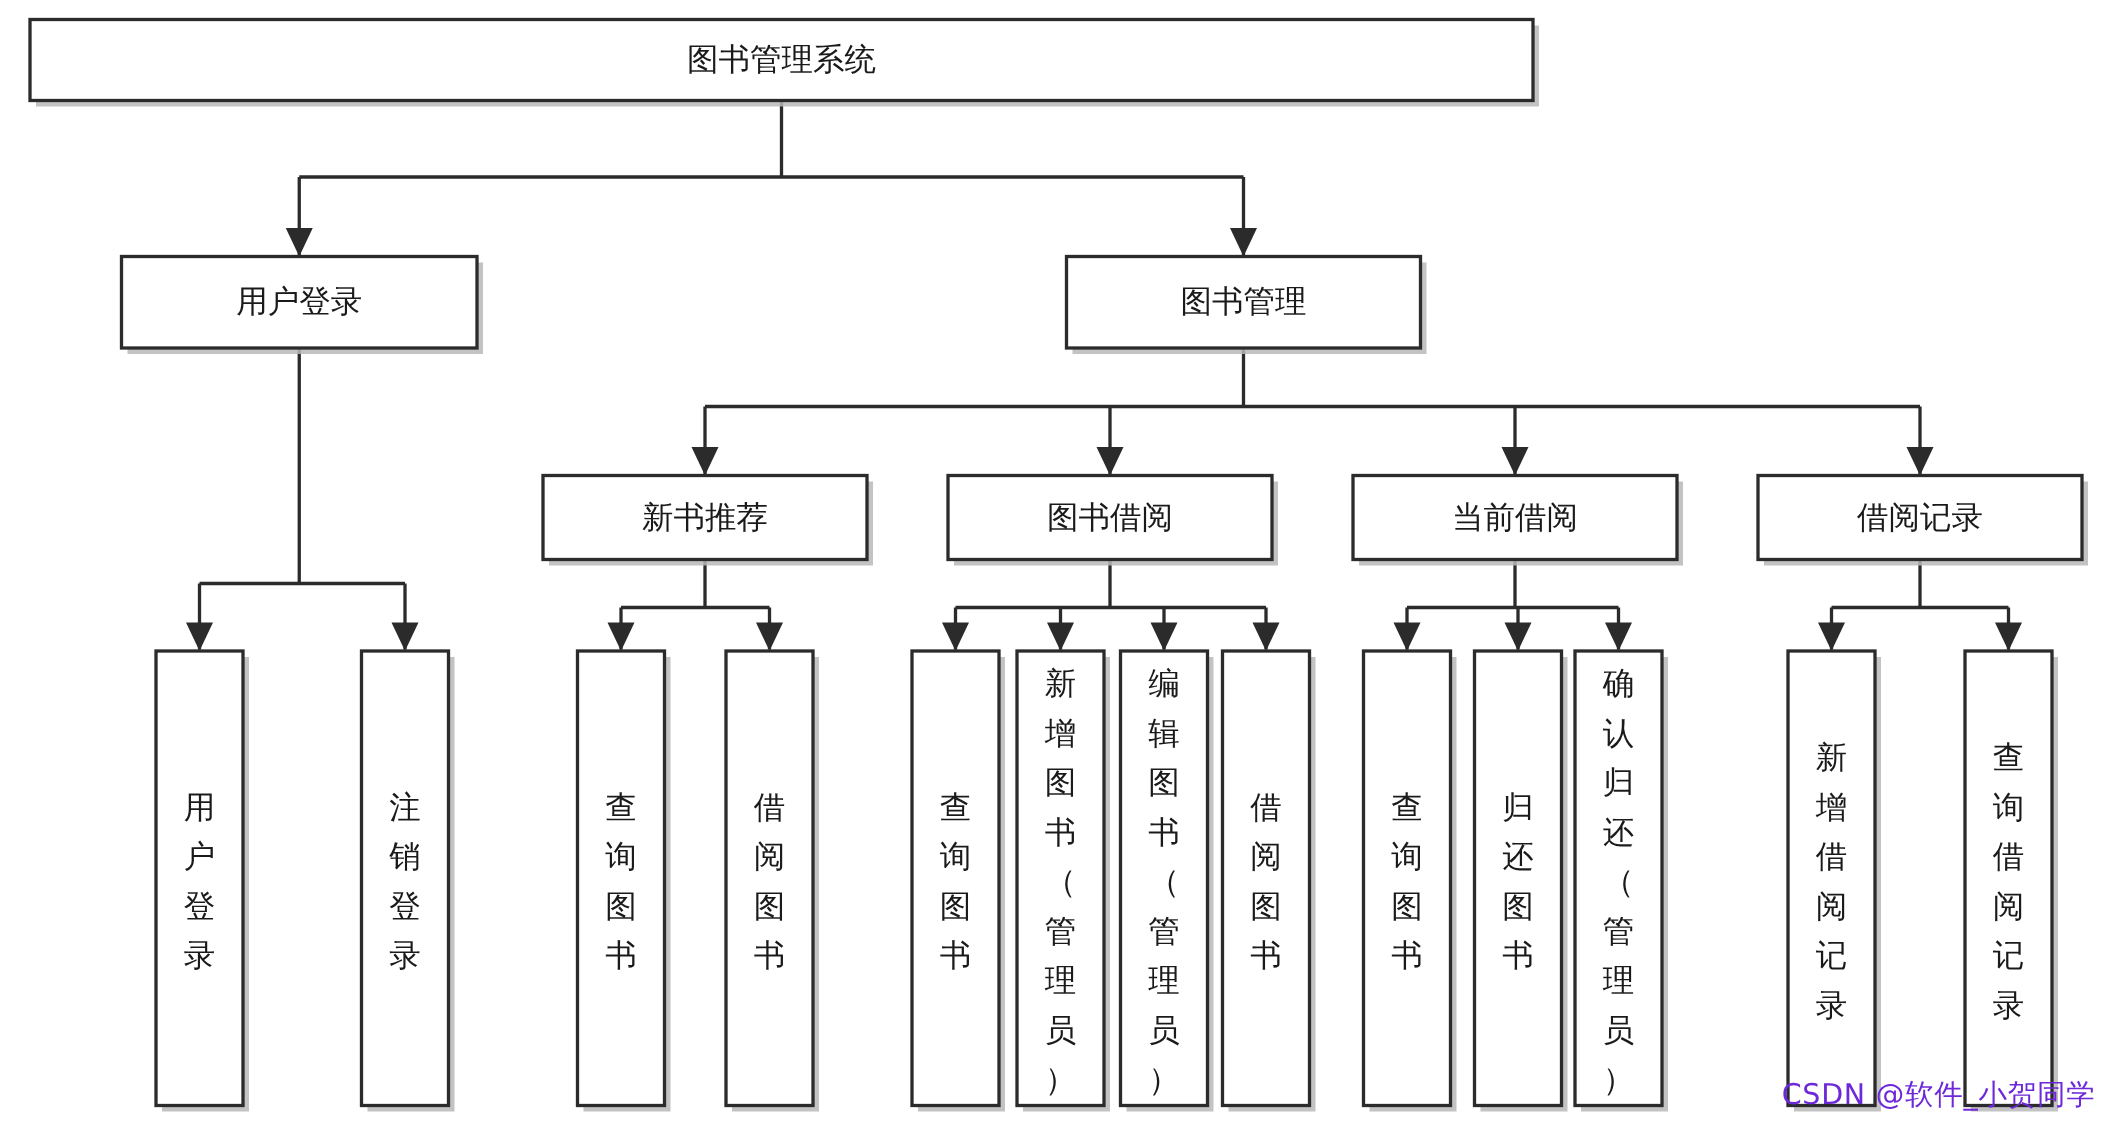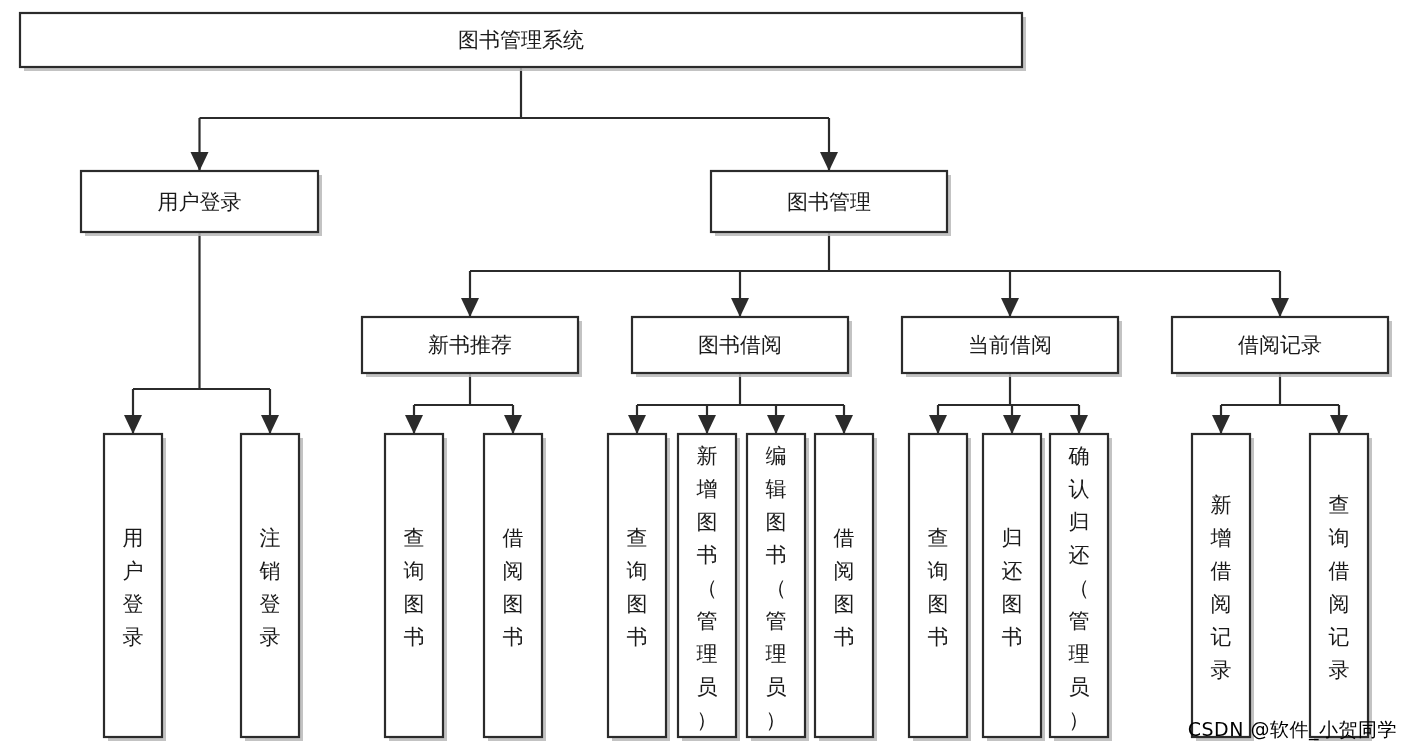--- a/index.html
+++ b/index.html
@@ -56,21 +56,21 @@
     font-size: 21px;
     fill: #1a1a1a;
     text-anchor: middle;
   }
   .watermark {
     position: absolute;
     right: 8px;
     bottom: 4px;
     font-family: "DejaVu Sans", "Liberation Sans", sans-serif;
     font-size: 19px;
-    color: #000000;
+    color: #6d28d9;
     letter-spacing: 0.5px;
     white-space: nowrap;
     pointer-events: none;
   }
 </style>
 </head>
 <body>
 
 <div id="diagram-root">
   <svg id="tree-svg" viewBox="0 0 1405 747" xmlns="http://www.w3.org/2000/svg">

